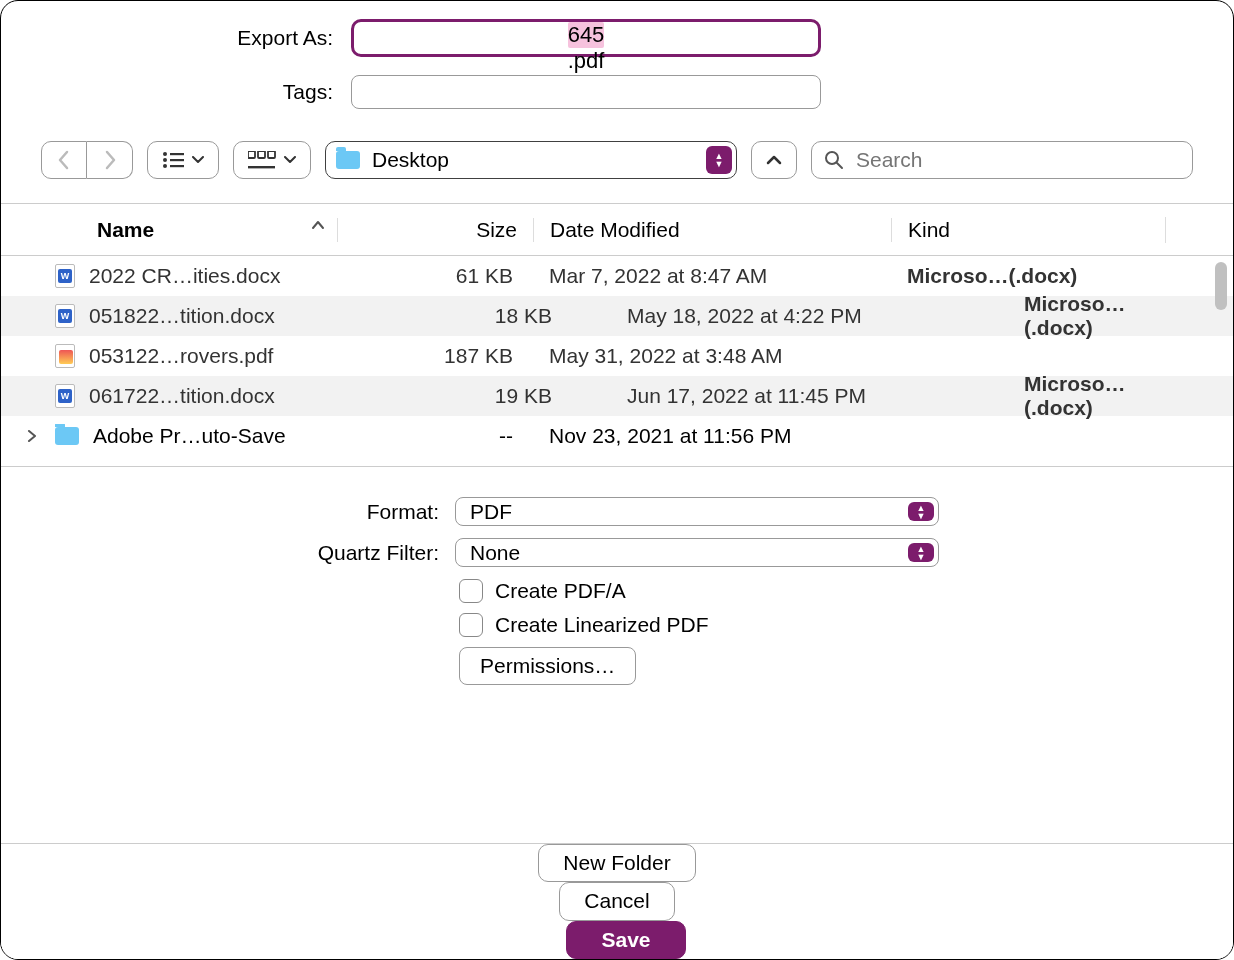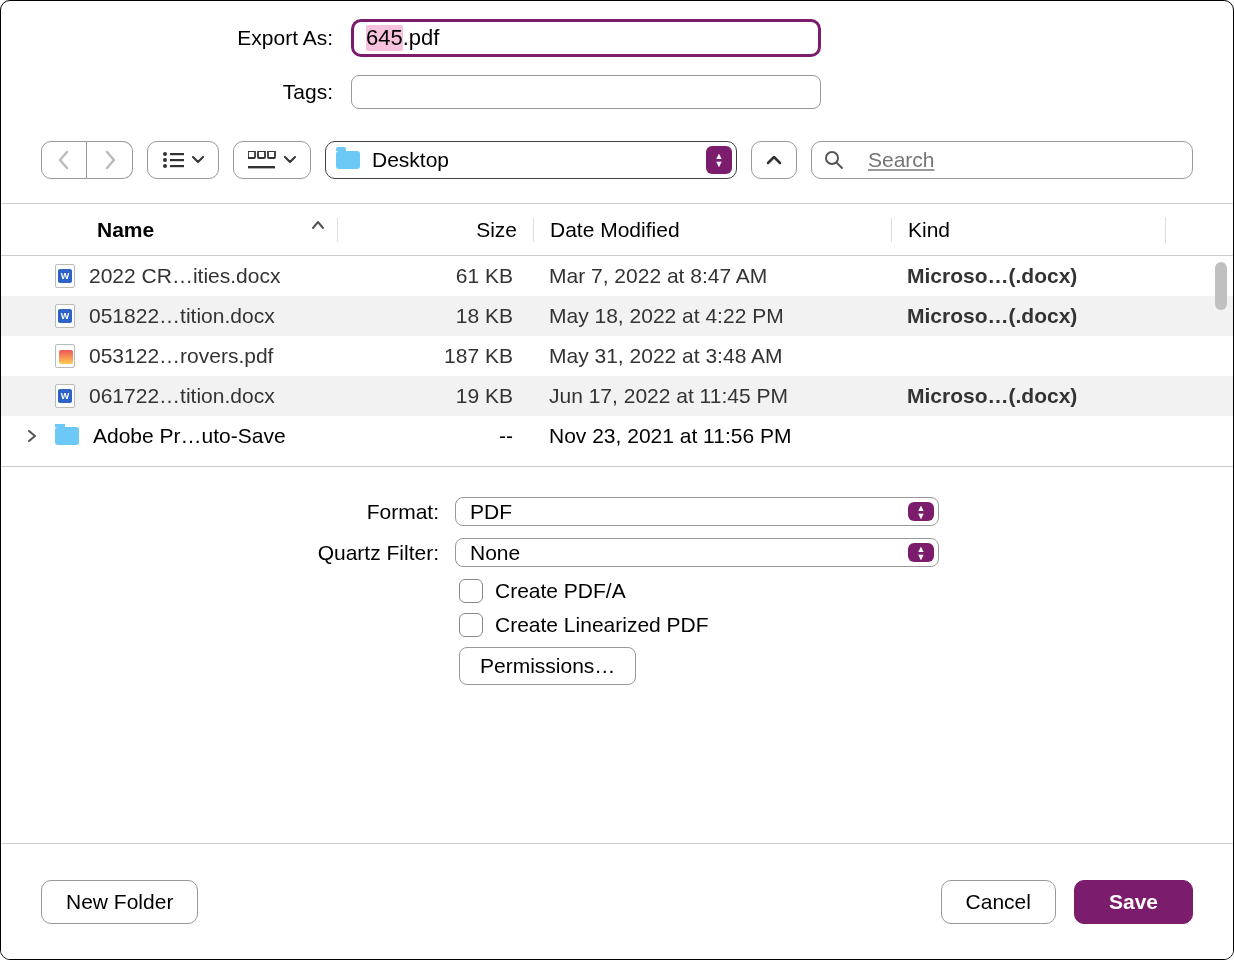--- a/index.html
+++ b/index.html
@@ -7,21 +7,21 @@
     margin: 0; padding: 0;
     font-family: -apple-system, "Helvetica Neue", Arial, sans-serif;
     font-size: 21px;
     color: #000;
     background: #fff;
   }
   .dialog {
     width: 1234px;
     height: 960px;
     border: 1px solid #000;
-    border-radius: 10px;
+    border-radius: 18px;
     position: relative;
     background: #fff;
     overflow: hidden;
   }
 
   
   .top-section {
     padding: 18px 40px 0 40px;
   }
   .field-row {
@@ -38,20 +38,21 @@
   .filename-input {
     width: 470px;
     height: 38px;
     border: 3px solid #7c1c6c;
     border-radius: 10px;
     font-size: 22px;
     padding: 0 12px;
     display: flex;
     align-items: center;
     background: #fff;
+    flex-direction: column;
   }
   .filename-input .selected {
     background: #f6c2dd;
     border-radius: 2px;
   }
   .tags-input {
     width: 470px;
     height: 34px;
     border: 1px solid #999;
     border-radius: 8px;
@@ -138,24 +139,23 @@
     display: flex; align-items: center; justify-content: center;
   }
   .search-box {
     flex: 1;
     height: 38px;
     border: 1px solid #999;
     border-radius: 10px;
     display: flex;
     align-items: center;
     padding: 0 12px;
-    gap: 22px;
+    gap: 10px;
     color: #999;
     min-width: 260px;
-    text-decoration: underline;
   }
   .search-box input {
     border: none; outline: none;
     font-size: 21px;
     flex: 1;
     background: transparent;
   }
 
   
   .list-divider {
@@ -187,21 +187,21 @@
     height: 210px;
     overflow: hidden;
   }
   .file-row {
     display: flex;
     align-items: center;
     height: 40px;
     padding-right: 40px;
     color: #333;
   }
-  .file-row.alt { background: #f2f2f2; }
+  .file-row.alt { background: #f2f2f2; gap: 39px; }
   .file-row.disclose { color: #000; }
   .fr-name {
     width: 336px;
     padding-left: 54px;
     display: flex;
     align-items: center;
     gap: 14px;
     white-space: nowrap; overflow: hidden; text-overflow: ellipsis;
   }
   .fr-name.indent { padding-left: 26px; }
@@ -321,20 +321,21 @@
   
   .bottom-bar {
     position: absolute;
     left: 0; right: 0; bottom: 0;
     border-top: 1px solid #ccc;
     height: 116px;
     display: flex;
     align-items: center;
     padding: 0 40px;
     background: #fff;
+    flex-direction: column;
   }
   .pill-btn {
     height: 44px;
     padding: 0 24px;
     border: 1px solid #999;
     border-radius: 10px;
     background: #fff;
     font-size: 21px;
     display: flex; align-items: center; justify-content: center;
   }

